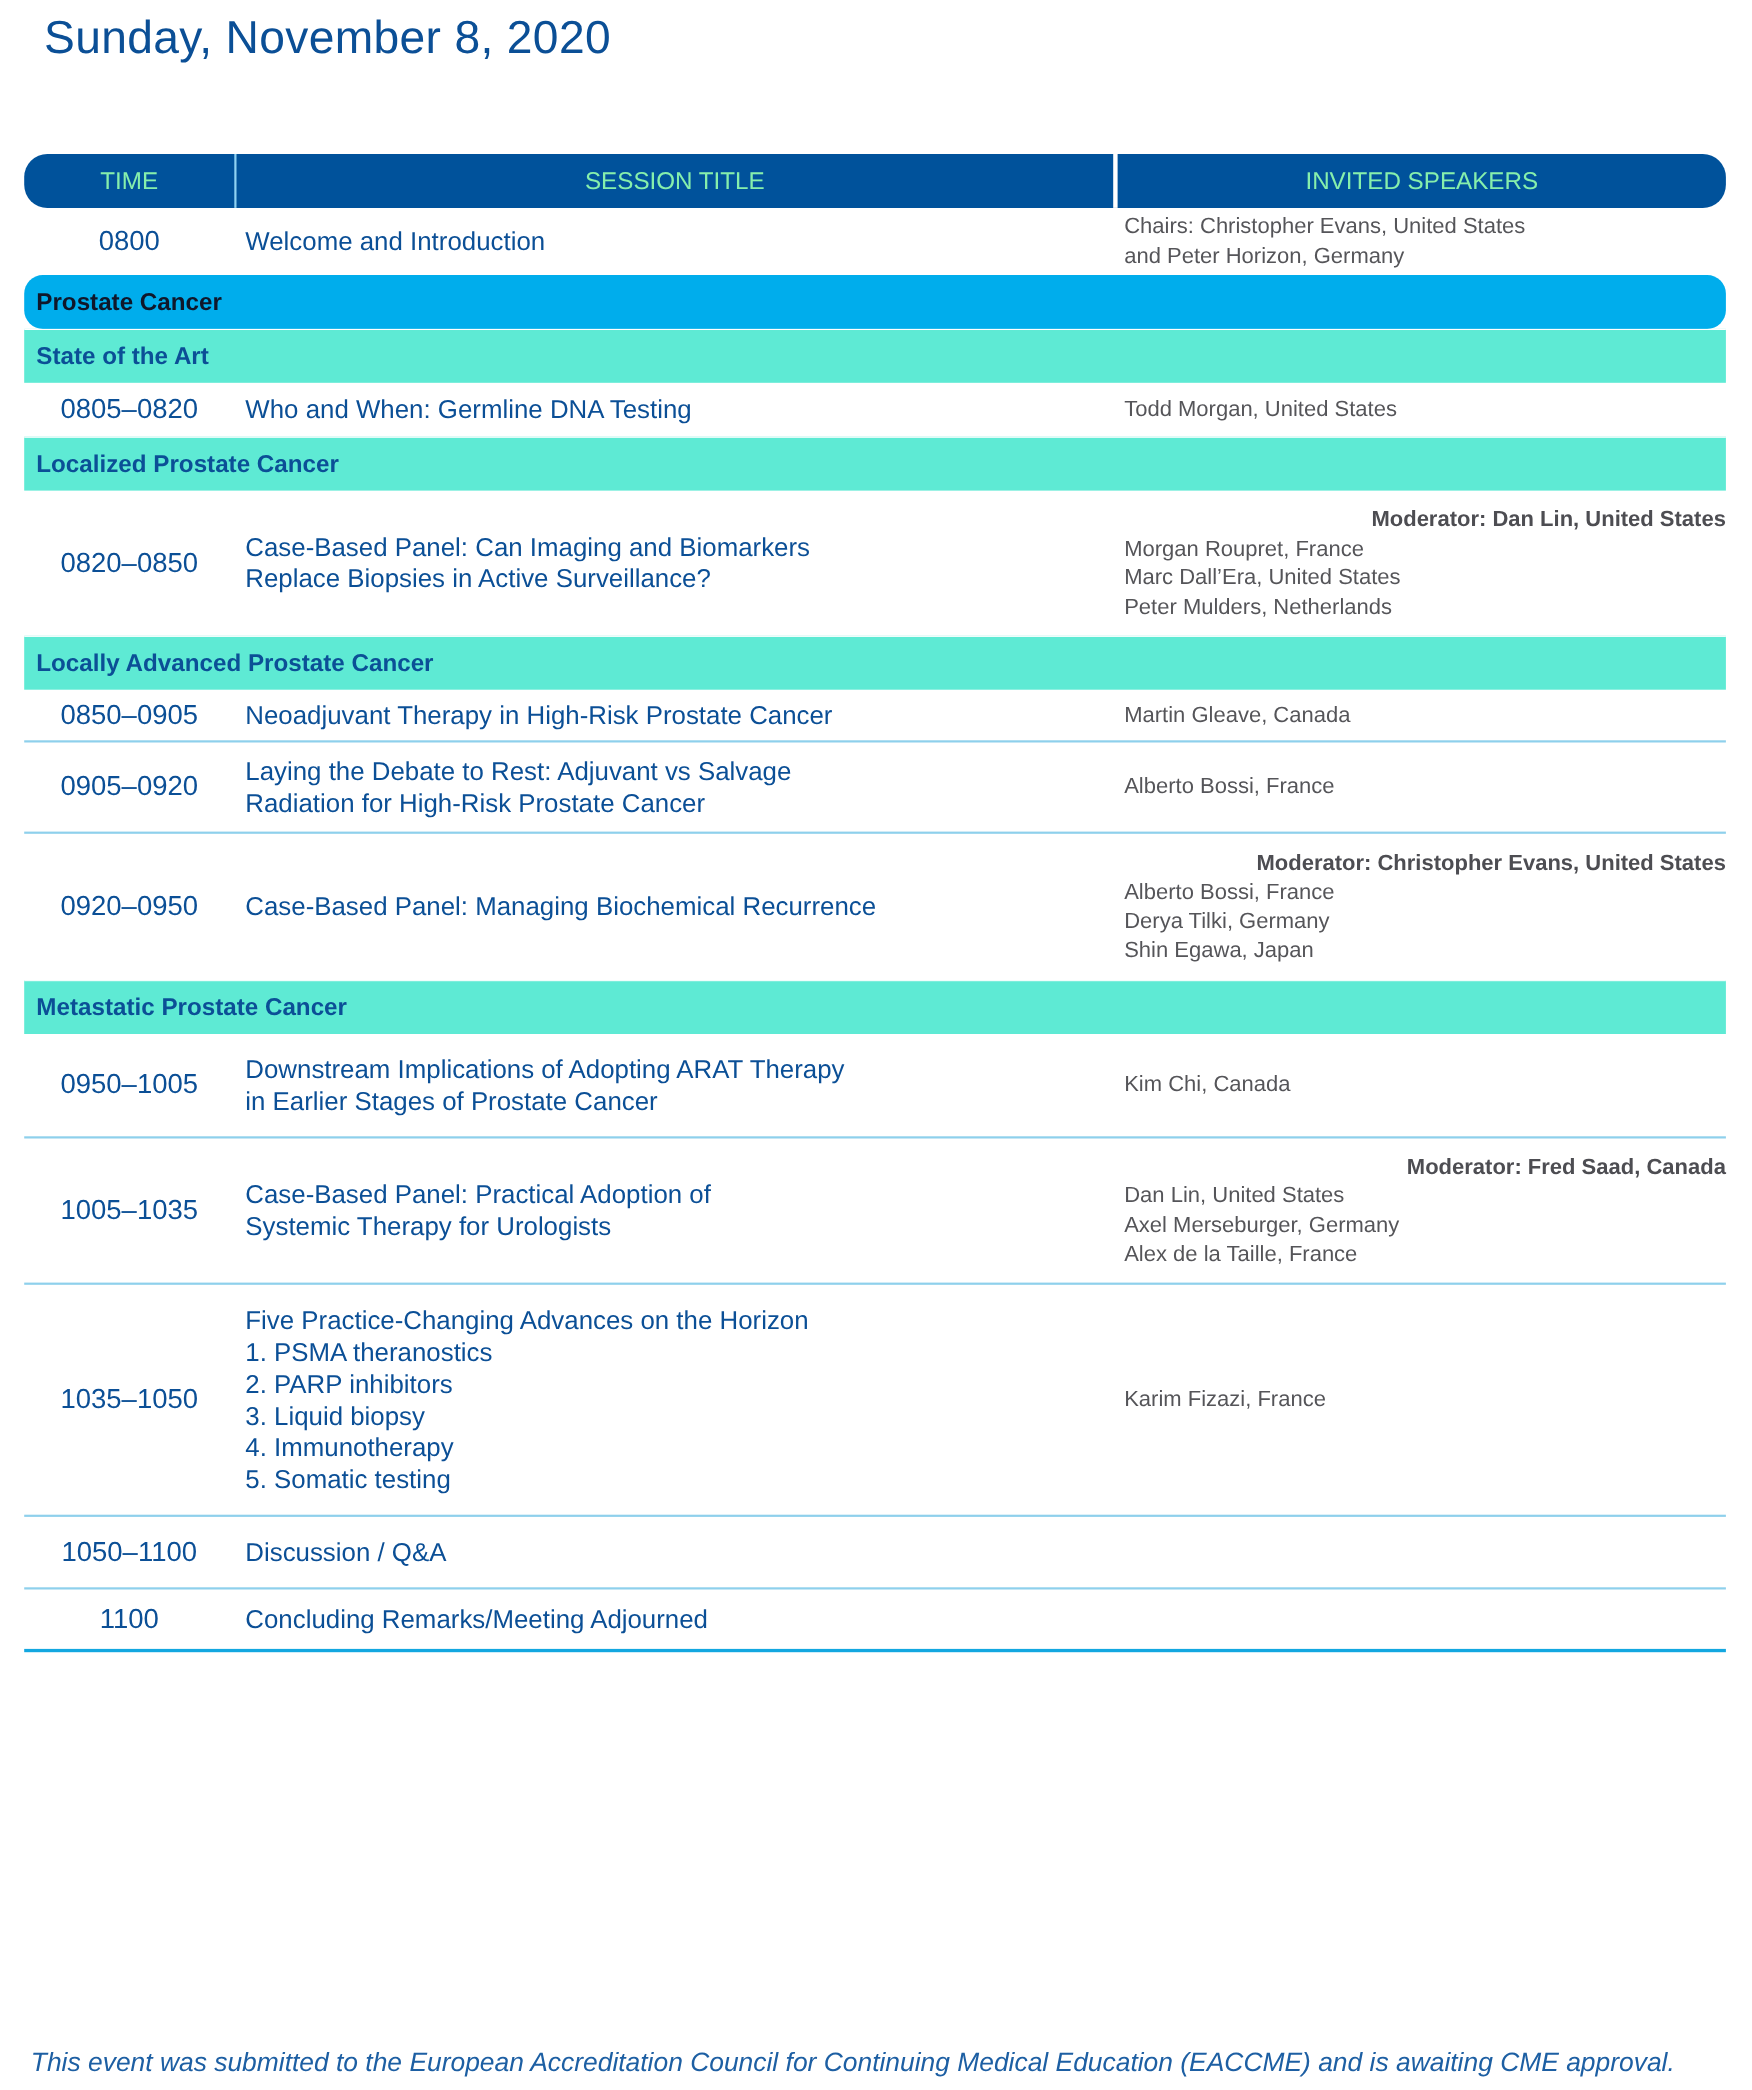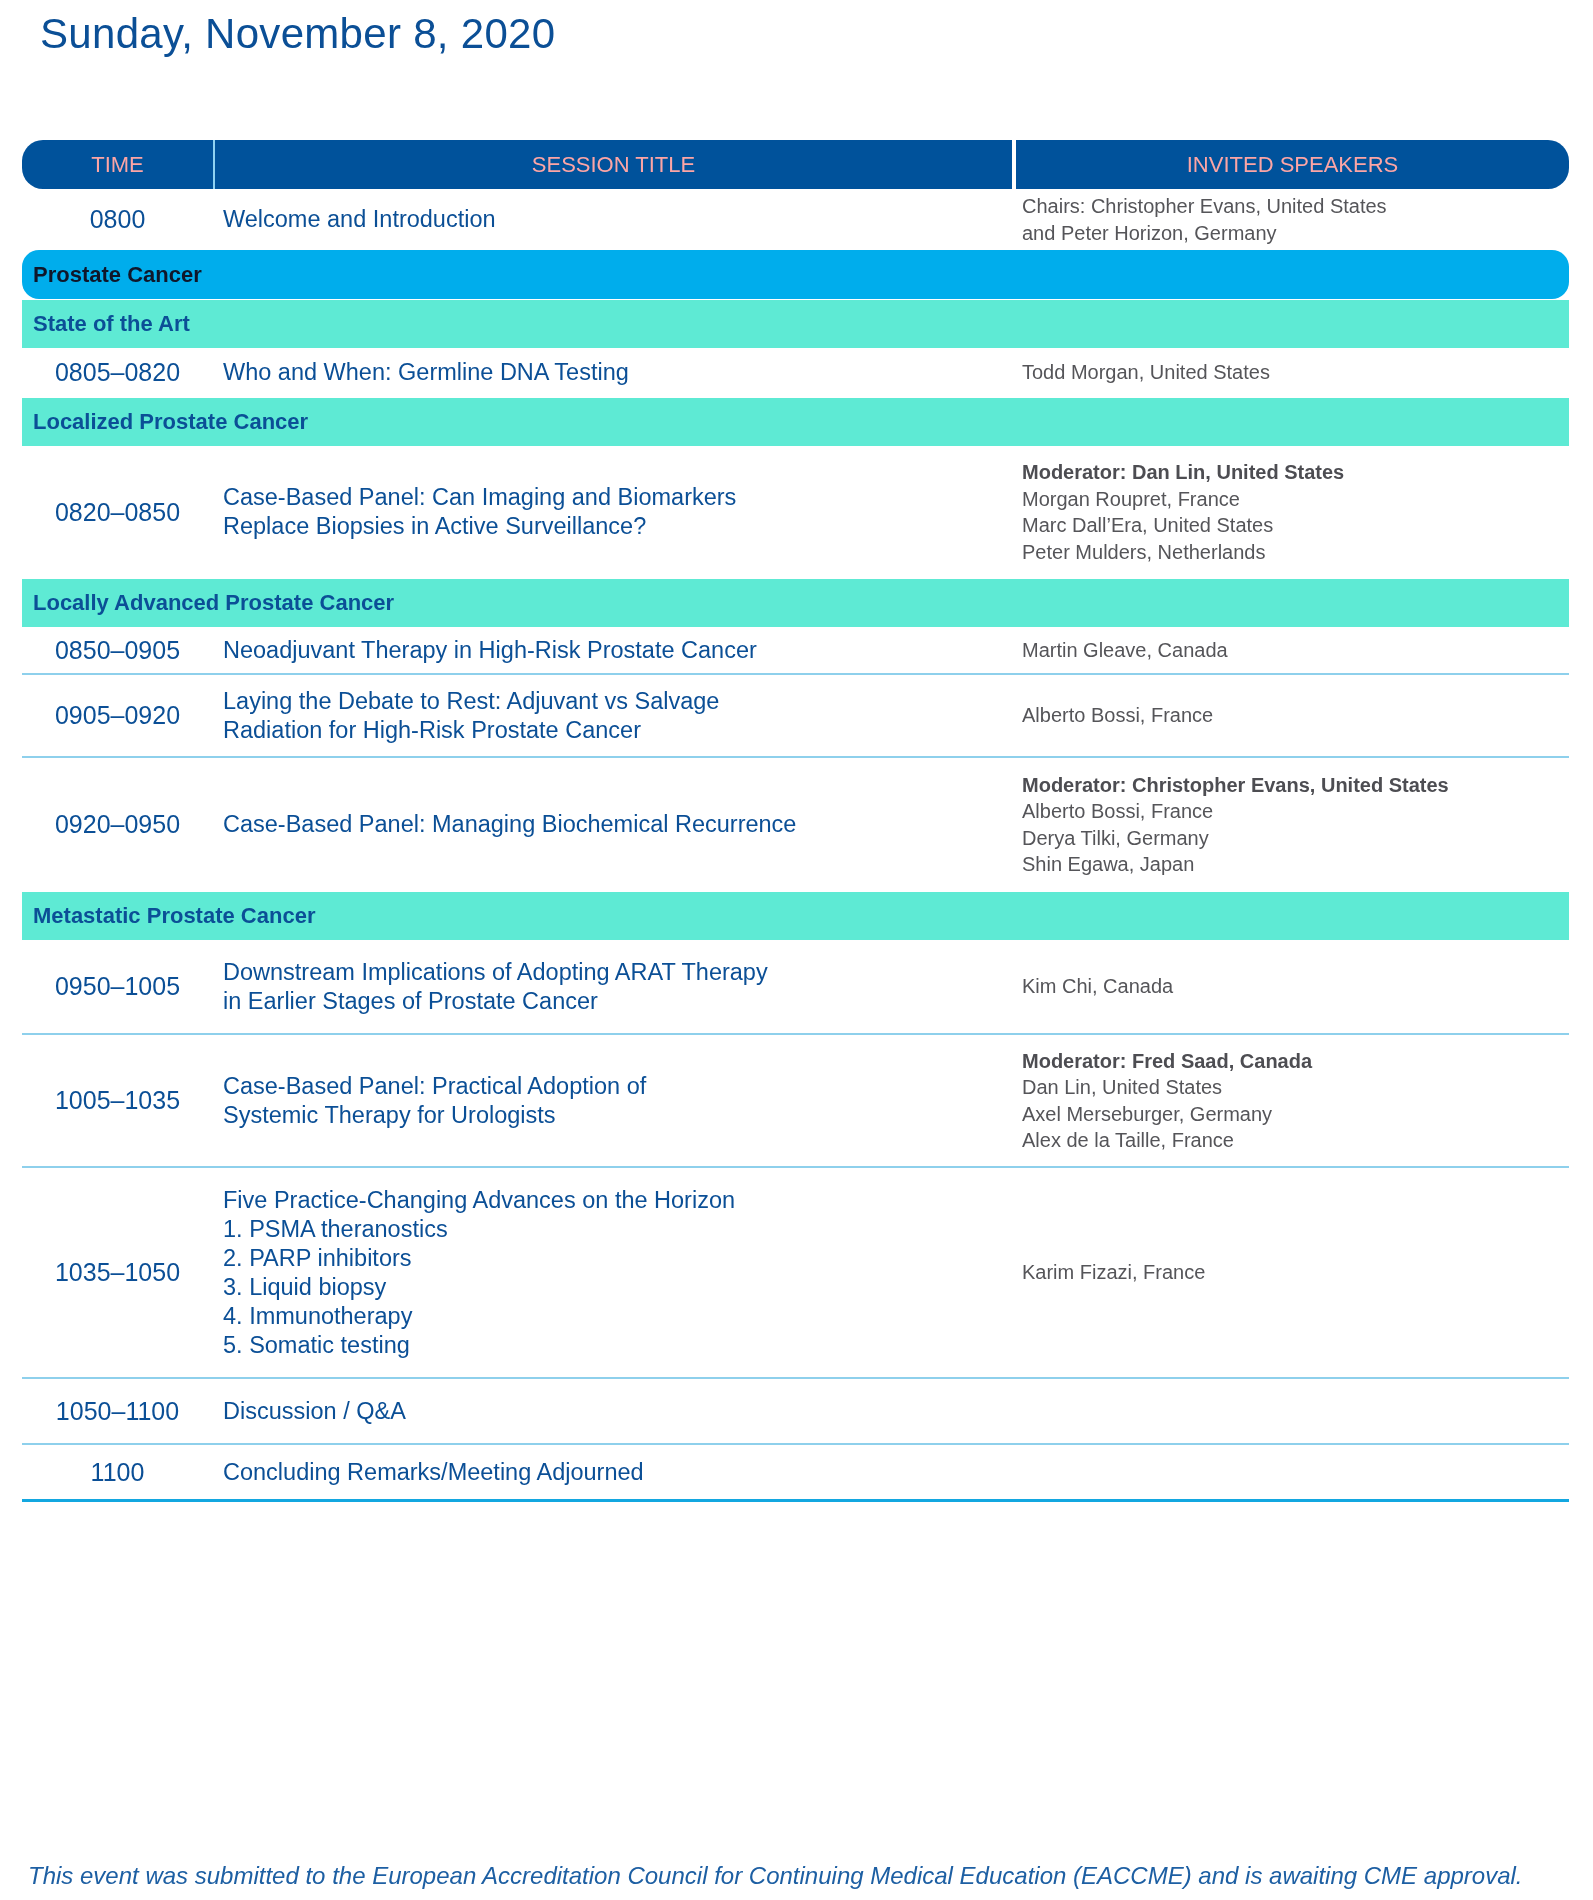--- a/index.html
+++ b/index.html
@@ -28,21 +28,21 @@
   .schedule {
     position: absolute;
     left: 22px;
     top: 140px;
     width: 1547px;
   }
   .hdr {
     display: flex;
     height: 49px;
     background: #00529b;
-    color: #fca5a5;
+    color: #86efac;
     font-size: 22px;
     border-radius: 21px;
   }
   .hdr > div {
     display: flex;
     align-items: center;
     justify-content: center;
   }
   .hdr .c-time { width: 191px; border-right: 2px solid #8fd2f2; }
   .hdr .c-title { width: 797px; border-right: 4px solid #ffffff; }
@@ -72,21 +72,21 @@
     color: #0b4f96;
     flex-shrink: 0;
   }
   .row .c-speak {
     flex: 1;
     padding-left: 10px;
     font-size: 20px;
     line-height: 26.5px;
     color: #555559;
   }
-  .row .c-speak .mod { font-weight: bold; color: #4d4d52; }
+  .row .c-speak .mod { font-weight: bold; color: #4d4d52; text-align: right; }
   .line { display: block; }
 
   .section {
     height: 49px;
     display: flex;
     align-items: center;
     padding-left: 11px;
     font-size: 22px;
     font-weight: bold;
     box-sizing: border-box;

